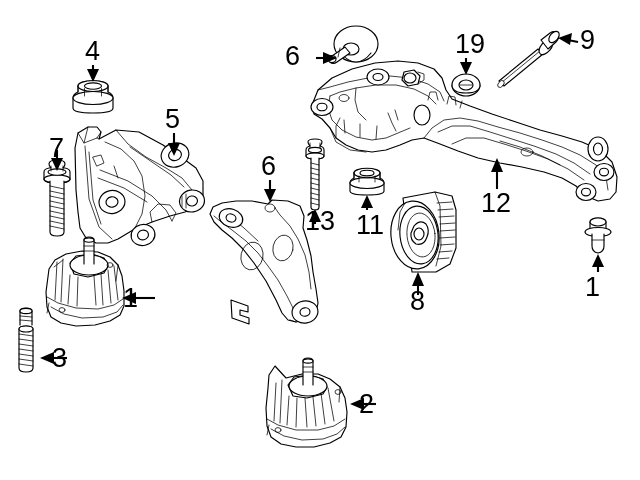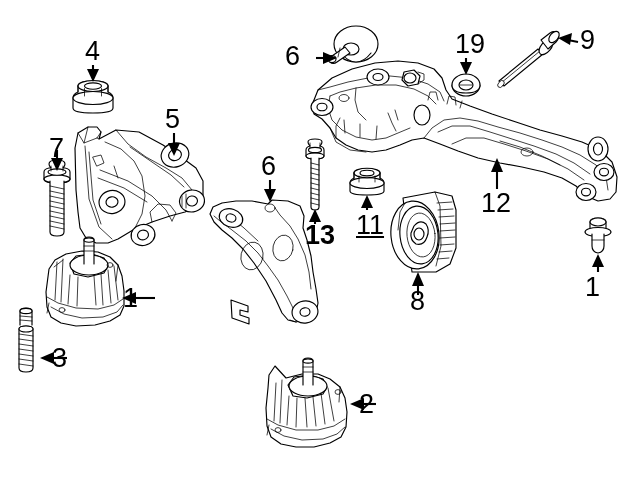--- a/index.html
+++ b/index.html
@@ -428,19 +428,19 @@
   <div class="callout-label" style="left:123px;  top:285px;">1</div>
   <div class="callout-label" style="left:359px;  top:391px;">2</div>
   <div class="callout-label" style="left:52px;   top:345px;">3</div>
   <div class="callout-label" style="left:85px;   top:38px;">4</div>
   <div class="callout-label" style="left:165px;  top:106px;">5</div>
   <div class="callout-label" style="left:261px;  top:153px;">6</div>
   <div class="callout-label" style="left:49px;   top:135px;">7</div>
   <div class="callout-label" style="left:410px;  top:288px;">8</div>
   <div class="callout-label" style="left:580px;  top:27px;">9</div>
   <div class="callout-label" style="left:455px;  top:31px;">19</div>
-  <div class="callout-label" style="left:356px;  top:212px;text-decoration:underline;">11</div>
+  <div class="callout-label" style="left:356px;  top:212px;">11</div>
   <div class="callout-label" style="left:481px;  top:190px;text-align:center;">12</div>
-  <div class="callout-label" style="left:305px;  top:222px;font-weight:bold;">13</div>
+  <div class="callout-label" style="left:305px;  top:208px;">13</div>
   <div class="callout-label" style="left:585px;  top:274px;">1</div>
   <div class="callout-label" style="left:285px;  top:43px;">6</div>
 
 </div>
 
 </body></html>

